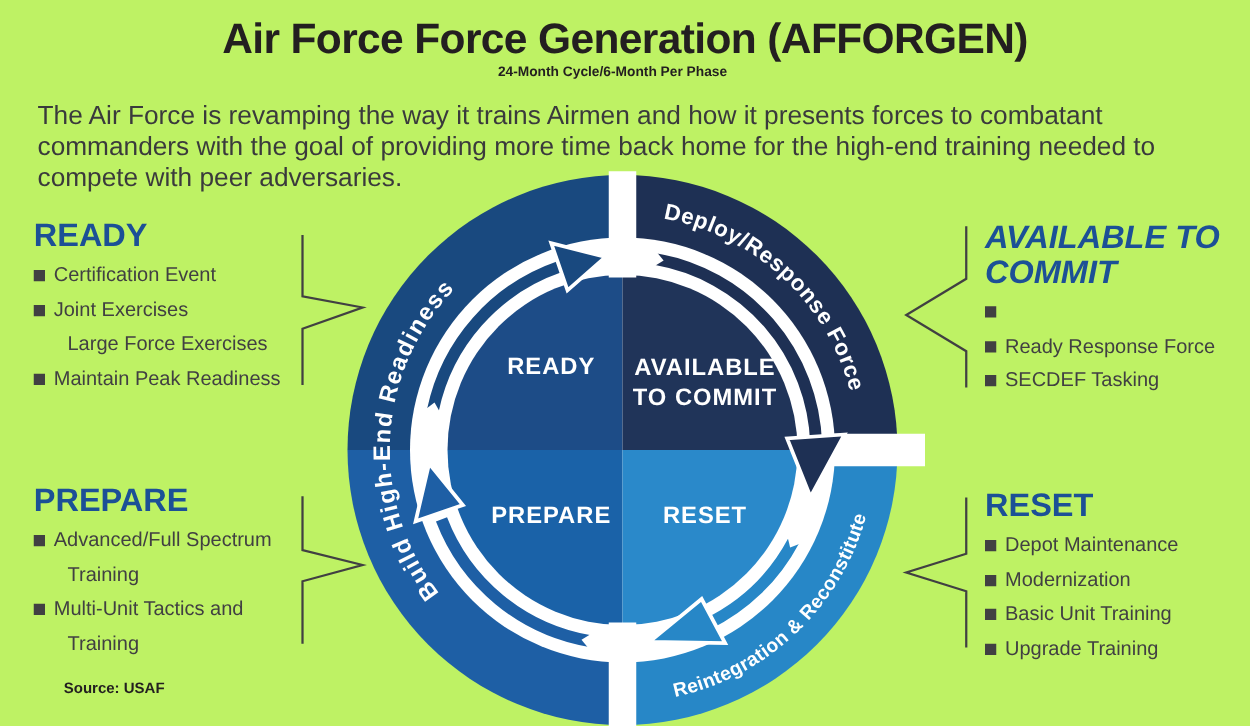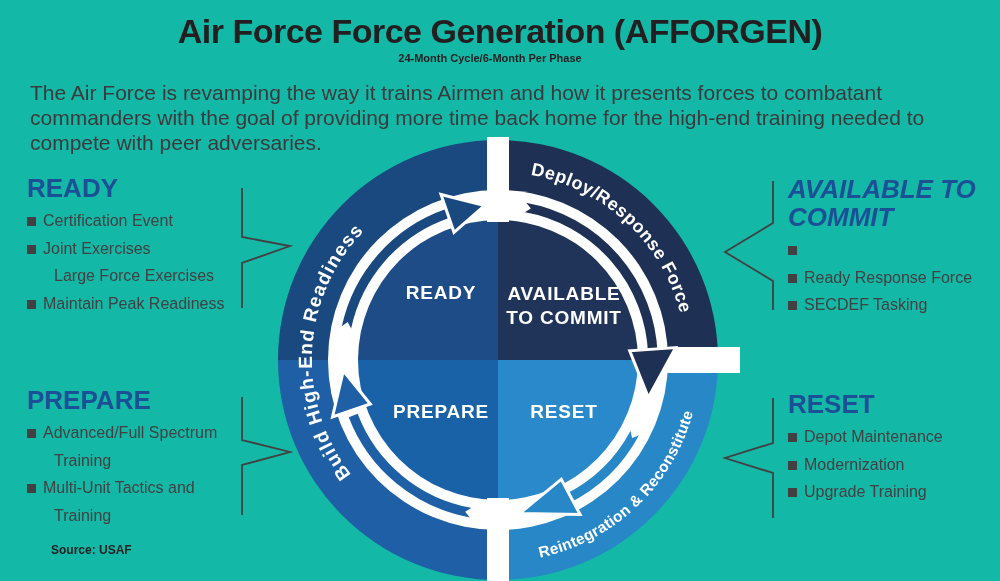--- a/index.html
+++ b/index.html
@@ -1,16 +1,16 @@
 <!DOCTYPE html>
 <html><head>
 <meta charset="utf-8">
 <style>
   html,body{margin:0;padding:0;background:#fff;}
-  .canvas{position:relative;width:1000px;height:581px;background:#14b8a6;overflow:hidden;
+  .canvas{position:relative;width:1000px;height:581px;background:#bef264;overflow:hidden;
           font-family:"Liberation Sans",sans-serif;}
   .title{position:absolute;top:12px;left:0;width:1000px;text-align:center;
          font-size:34px;font-weight:bold;letter-spacing:-0.5px;color:#231F20;}
   .subtitle{position:absolute;top:52px;left:0;width:980px;text-align:center;
             font-size:11px;font-weight:bold;color:#231F20;}
   .desc{position:absolute;top:80px;left:30px;width:938px;font-size:21px;
         line-height:25px;color:#3A3A3C;}
   .section{position:absolute;}
   .sec-h{font-size:26px;font-weight:bold;color:#1C5096;letter-spacing:0;line-height:28px;margin-bottom:5px;}
   .item{font-size:16px;color:#414042;line-height:27.5px;white-space:nowrap;}
@@ -122,18 +122,19 @@
     <div class="sec-h" style="width:190px;font-style:italic;">AVAILABLE TO COMMIT</div>
     <div class="item"><span class="blt"></span></div>
     <div class="item"><span class="blt"></span><span>Ready Response Force</span></div>
     <div class="item"><span class="blt"></span><span>SECDEF Tasking</span></div>
   </div>
 
   <div class="section" style="left:788px;top:390px;">
     <div class="sec-h">RESET</div>
     <div class="item"><span class="blt"></span><span>Depot Maintenance</span></div>
     <div class="item"><span class="blt"></span><span>Modernization</span></div>
+    <div class="item"><span class="blt"></span><span>Basic Unit Training</span></div>
     <div class="item"><span class="blt"></span><span>Upgrade Training</span></div>
   </div>
 
   <div class="source">Source: USAF</div>
 
 </div>
 
 </body></html>

